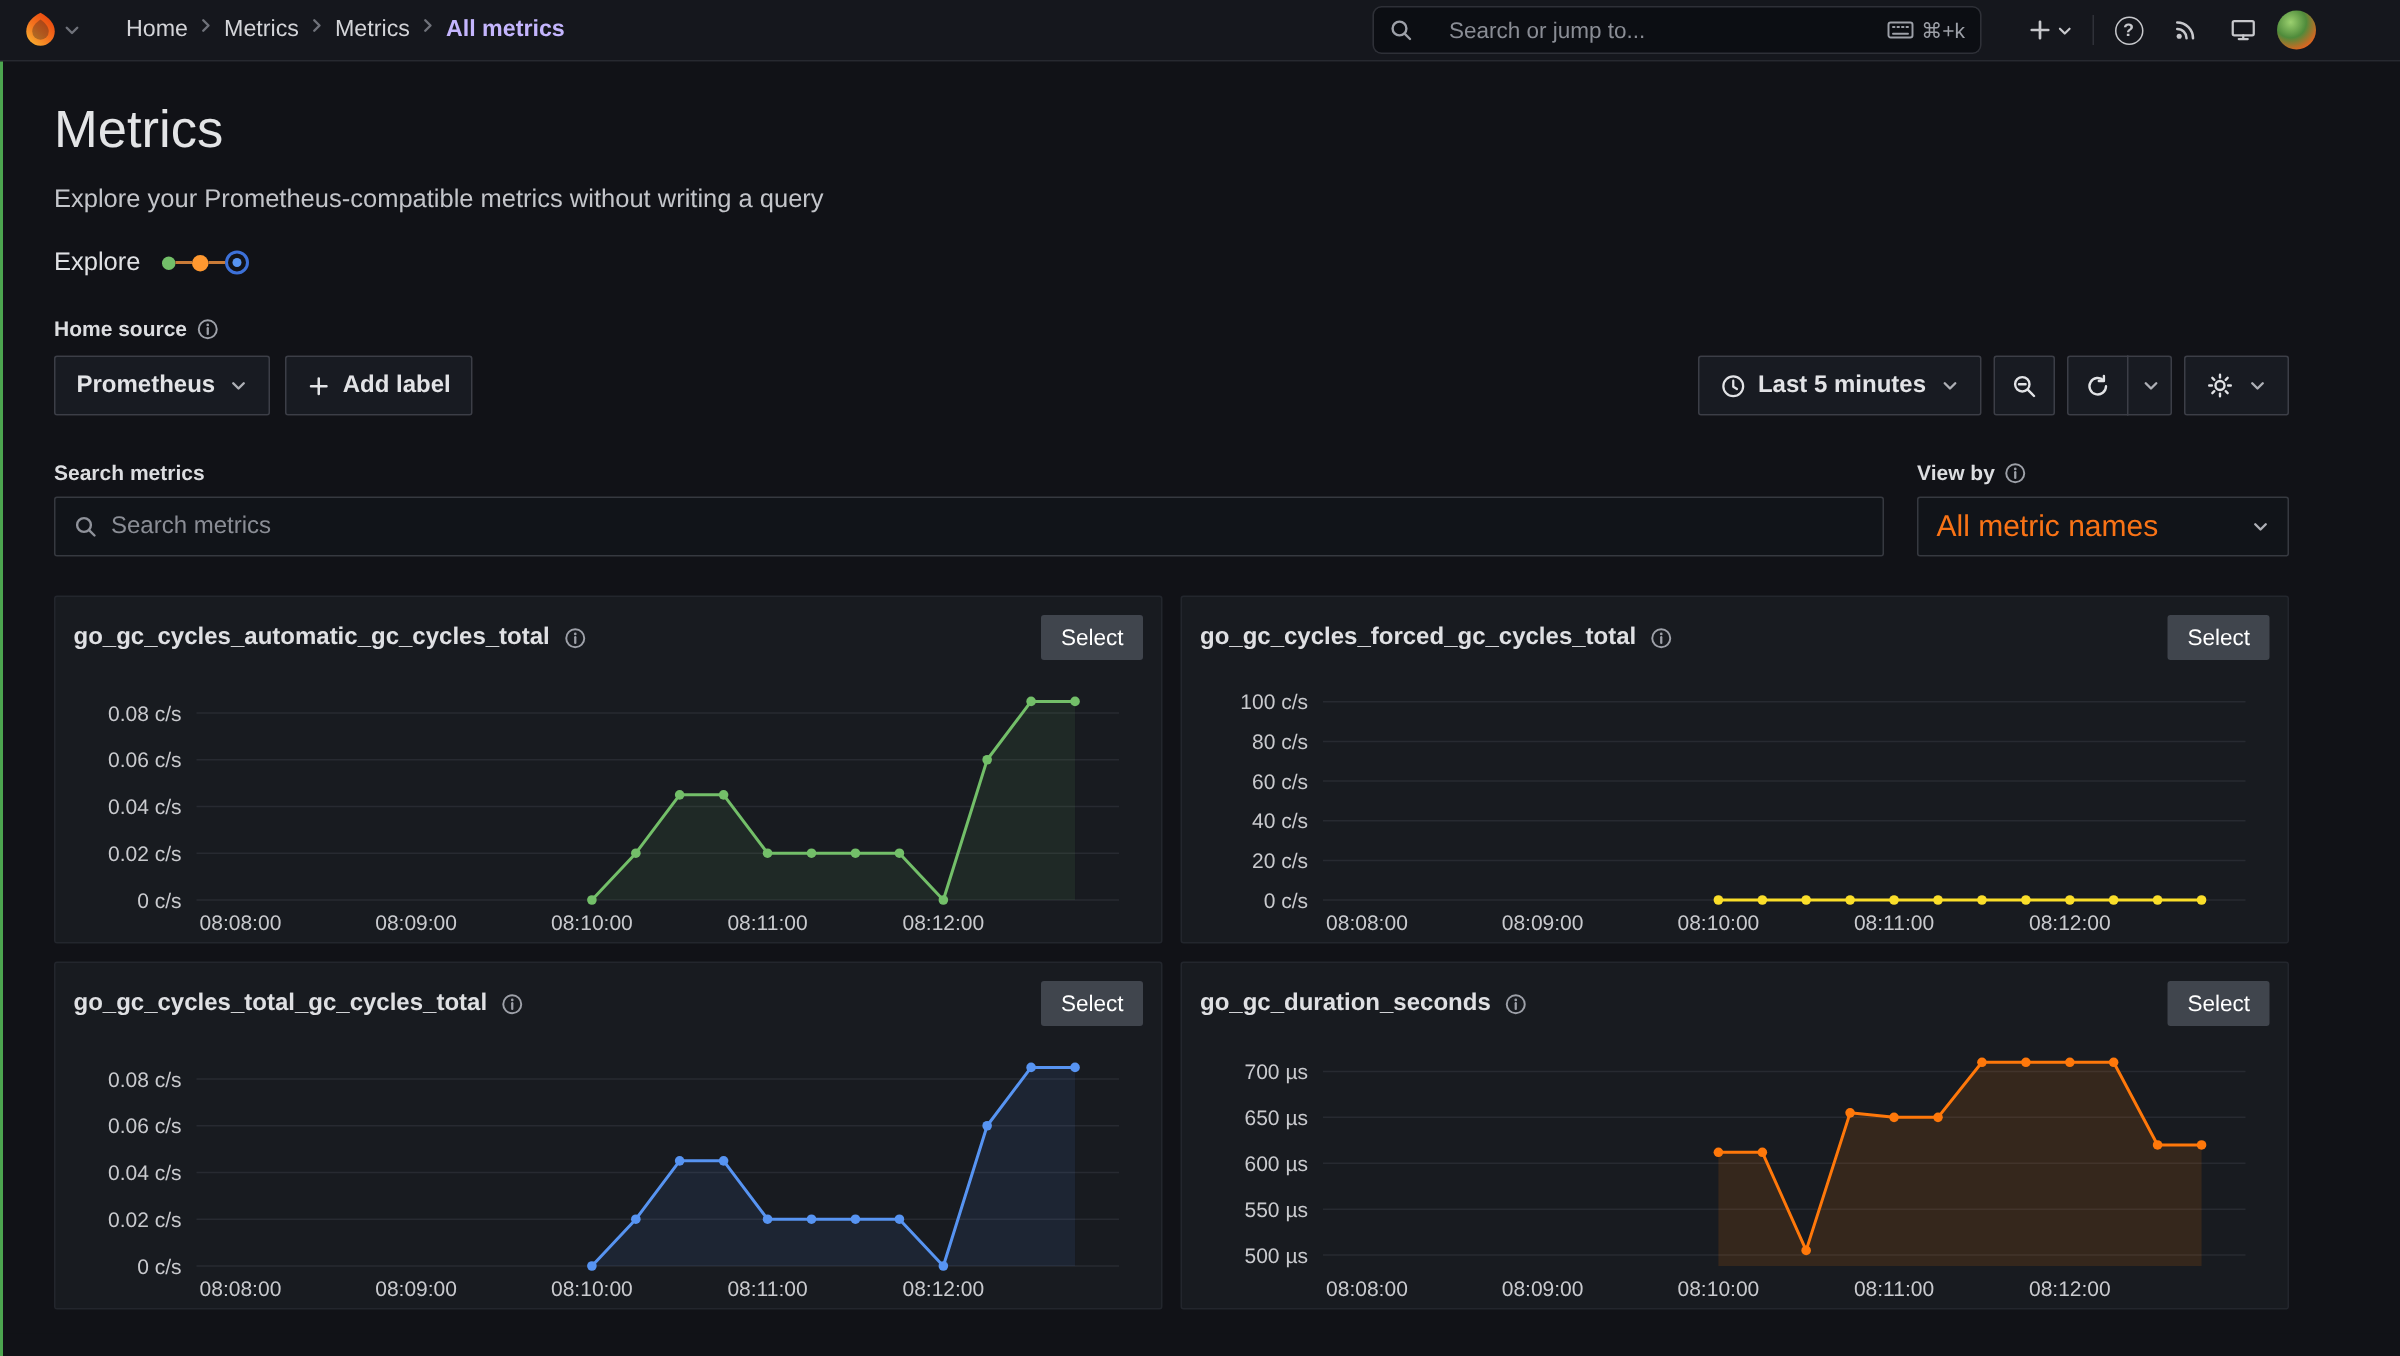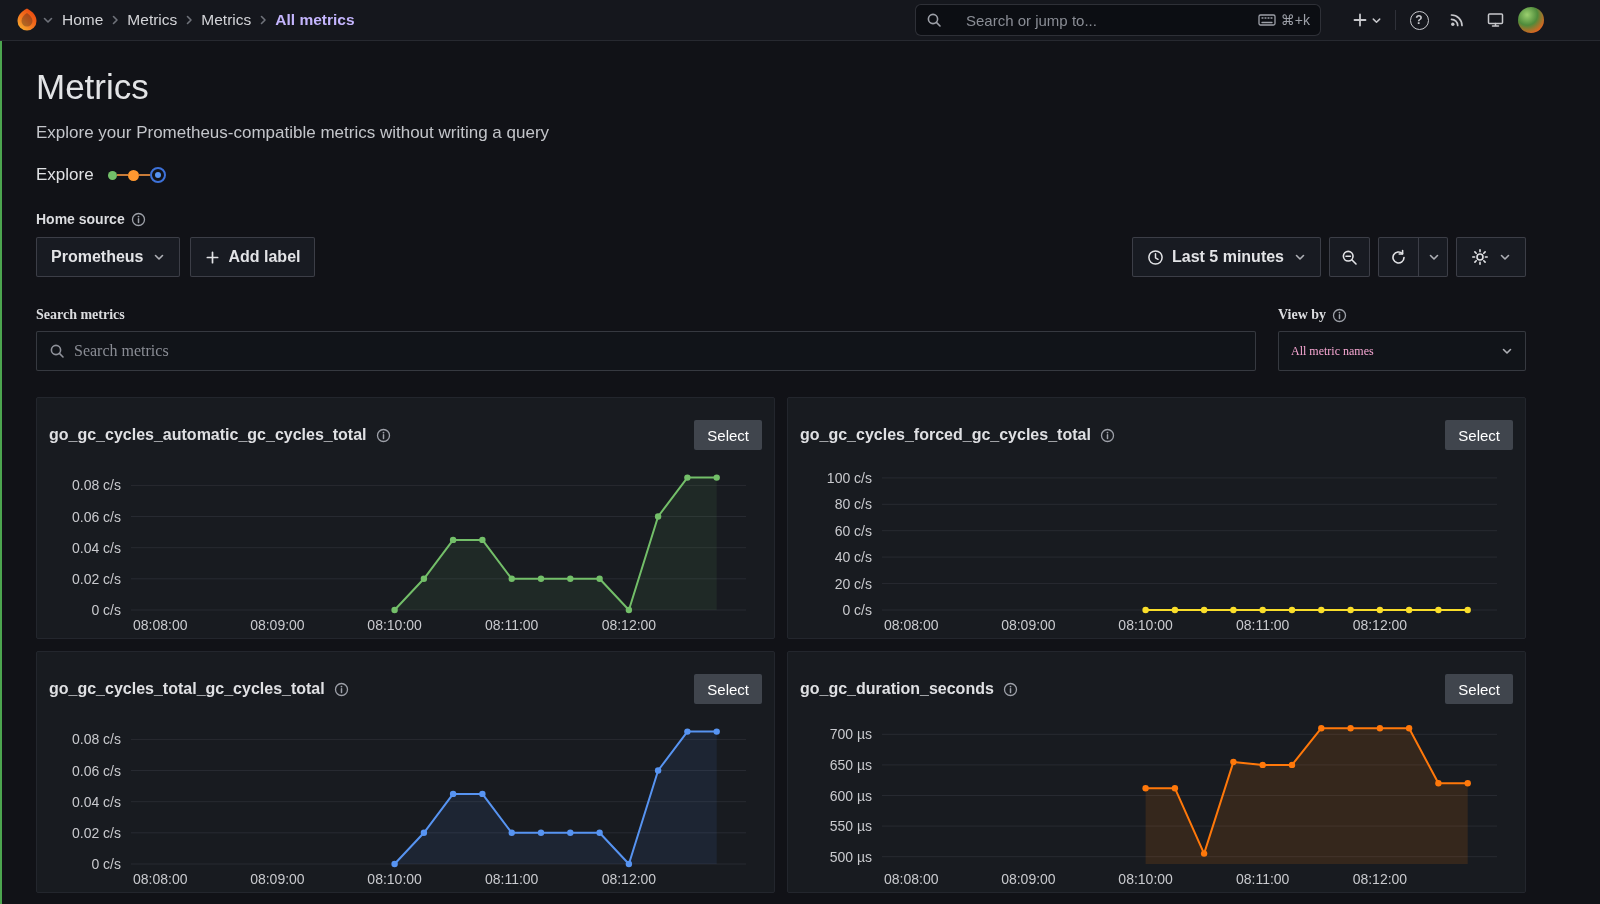--- a/index.html
+++ b/index.html
@@ -4,21 +4,21 @@
 <style>
   * { box-sizing: border-box; margin: 0; padding: 0; }
   html,body { background:#111217; color:#d8d9da; font-family:"Liberation Sans","DejaVu Sans",sans-serif; font-size:16px; }
 
   
   .navbar { height:41px; display:flex; align-items:center; gap:10px;
             padding:0 56px 0 14px; background:#15171d;
             border-bottom:1px solid rgba(204,204,220,0.10); }
   .nav-left { display:flex; align-items:center; gap:8px; }
   .logo-wrap { display:flex; align-items:center; gap:2px; cursor:pointer; }
-  .crumbs { display:flex; align-items:center; gap:6px; margin-left:0; }
+  .crumbs { display:flex; gap:6px; margin-left:22px; }
   .crumb { color:#d3d4d8; font-size:15.5px; cursor:pointer; white-space:nowrap; }
   .crumb.current { color:#c4b5fd; cursor:default;font-weight:bold; }
   .crumb-sep { color:#6f727a; display:flex; }
   .nav-spacer { flex:1; }
   .nav-search { width:406px; height:32px; display:flex; align-items:center; gap:24px;
                 background:#0c0e13; border:1px solid rgba(204,204,220,0.18);
                 border-radius:6px; padding:0 10px; color:#9da0a8;justify-content:space-between; }
   .nav-search input { flex:1; background:none; border:none; outline:none;
                       color:#c9cbd1; font-size:15px; font-family:inherit; }
   .nav-search input::placeholder { color:#8a8d95; }
@@ -63,33 +63,33 @@
   .btn { height:40px; display:inline-flex; align-items:center; gap:8px; padding:0 14px;
          background:#181b22; border:1px solid rgba(204,204,220,0.20); border-radius:2px;
          color:#e2e3e6; font-size:16px; font-family:inherit; cursor:pointer; white-space:nowrap;font-weight:bold; }
   .btn .caret { color:#aeb0b6; display:flex; margin-left:2px; }
   .btn.icon-only { padding:0 11px; }
   .split { display:flex; }
   .split .btn:first-child { border-top-right-radius:0; border-bottom-right-radius:0; }
   .split .btn:last-child  { border-top-left-radius:0; border-bottom-left-radius:0;
                             margin-left:-1px; padding:0 7px; }
 
-  .search-row { display:flex; gap:22px; margin-bottom:26px;font-family:Liberation Serif, serif; }
+  .search-row { display:flex; gap:22px; margin-bottom:26px; }
   .search-col { flex:1; }
   .viewby-col { width:248px; }
   .text-input { display:flex; align-items:center; gap:9px; height:40px; background:#111419;
                 border:1px solid rgba(204,204,220,0.20); border-radius:2px; padding:0 12px;
                 color:#8f929a; }
   .text-input input { flex:1; background:none; border:none; outline:none; color:#d5d6da;
                       font-size:16px; font-family:inherit; }
   .text-input input::placeholder { color:#8a8d95; }
-  .select-like { justify-content:space-between; cursor:pointer; color:#f9a8d4; font-size:12px; }
+  .select-like { justify-content:space-between; cursor:pointer; color:#f97316; font-size:20px; }
 
   .panels-grid { display:grid; grid-template-columns:1fr 1fr; gap:12px; }
-  .panel { background:#181b20; border:1px solid #23262d; border-radius:2px; padding:22px 12px 2px; }
+  .panel { background:#181b20; border:1px solid #23262d; border-radius:2px; padding:12px 12px 2px; }
   .panel-header { display:flex; align-items:center; gap:9px; margin-bottom:2px; }
   .panel-title { font-size:16px; font-weight:bold; color:#dfe0e3; }
   .select-btn { margin-left:auto; height:30px; padding:0 13px; background:#40454d; border:none;
                 border-radius:2px; color:#fff; font-size:15px; font-family:inherit; cursor:pointer; }
   .chart { width:100%; height:184px; display:block; }
   svg { display:block; }
 </style>
 </head>
 <body>
 

